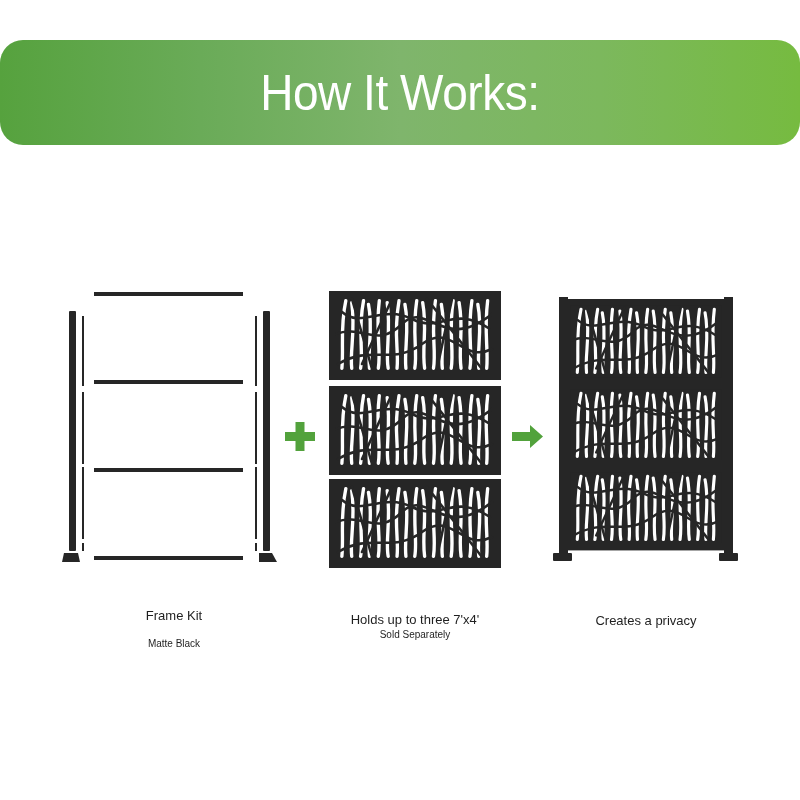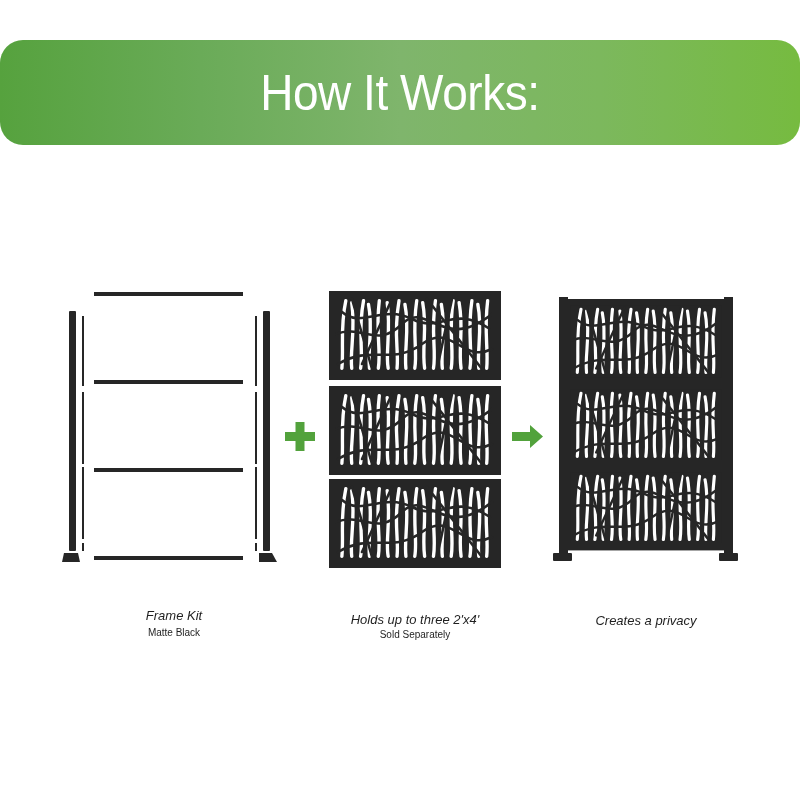--- a/index.html
+++ b/index.html
@@ -11,24 +11,24 @@
     display: flex; align-items: center; justify-content: center; border-radius: 23px;
   }
   .banner h1 {
     margin: 0; color: #ffffff; font-weight: 400; font-size: 50px;
     letter-spacing: -0.5px; transform: scaleX(0.92);
   }
   .art { position: absolute; left: 0; top: 0; width: 800px; height: 800px; }
   .caption {
     position: absolute; text-align: center; color: #1f1f1f;
   }
-  .caption .main { font-size: 13px; line-height: 15px; font-style: italic; }
+  .caption .main { font-size: 13px; line-height: 15px; }
   .caption .sub  { font-size: 10px; line-height: 12px; margin-top: 6px; }
   #cap-frame { left: 74px; top: 608px; width: 200px; }
-  #cap-frame .sub { margin-top: 4px; }
+  #cap-frame .sub { margin-top: 15px; }
   #cap-panels { left: 315px; top: 612px; width: 200px; }
   #cap-panels .sub { margin-top: 2px; }
   #cap-wall { left: 546px; top: 613px; width: 200px; }
 </style>
 </head>
 <body>
 
 <div class="banner">
   <h1>How It Works:</h1>
 </div>
@@ -142,19 +142,19 @@
     <rect x="719" y="553" width="19" height="8" rx="1" fill="#262626"></rect>
   </g>
 </svg>
 
 <div class="caption" id="cap-frame">
   <div class="main">Frame Kit</div>
   <div class="sub">Matte Black</div>
 </div>
 
 <div class="caption" id="cap-panels">
-  <div class="main">Holds up to three 2'x4'</div>
+  <div class="main">Holds up to three 7'x4'</div>
   <div class="sub">Sold Separately</div>
 </div>
 
 <div class="caption" id="cap-wall">
   <div class="main">Creates a privacy</div>
 </div>
 
 </body></html>

